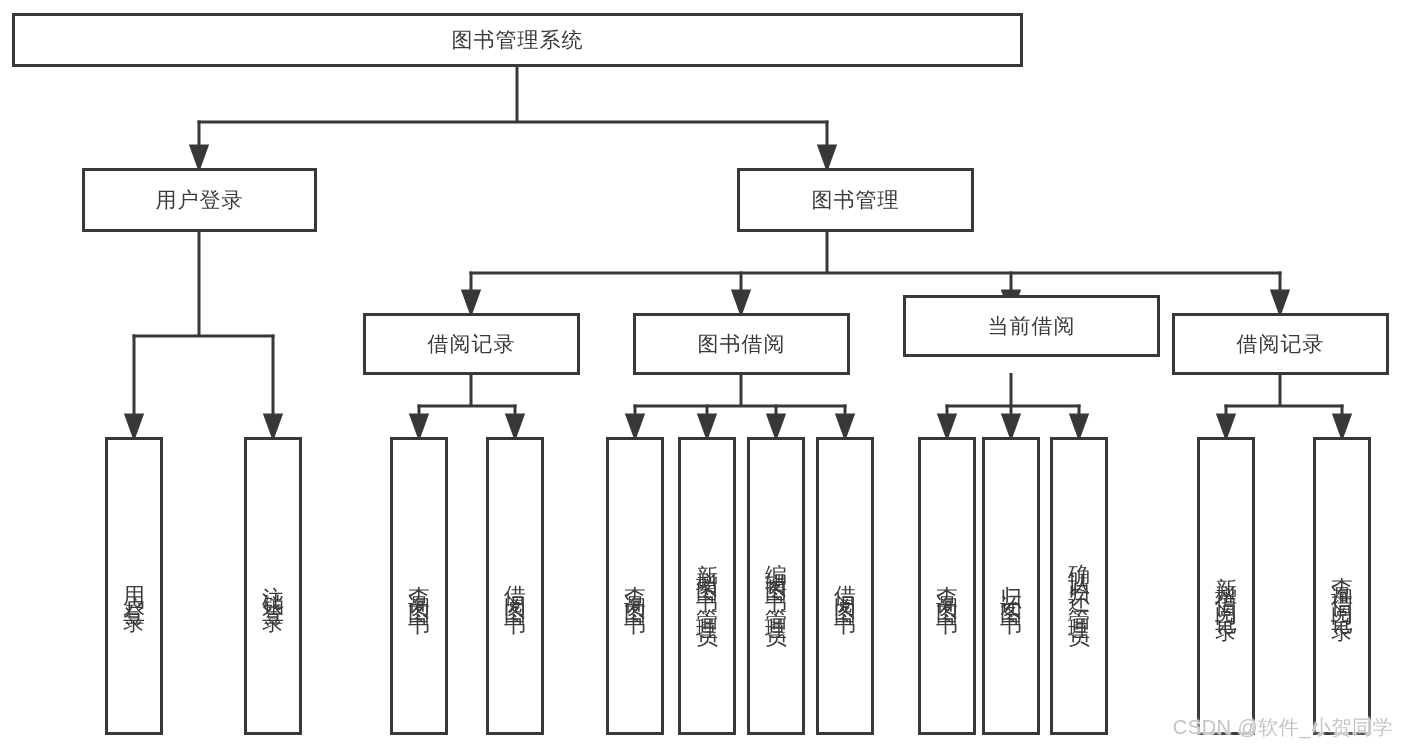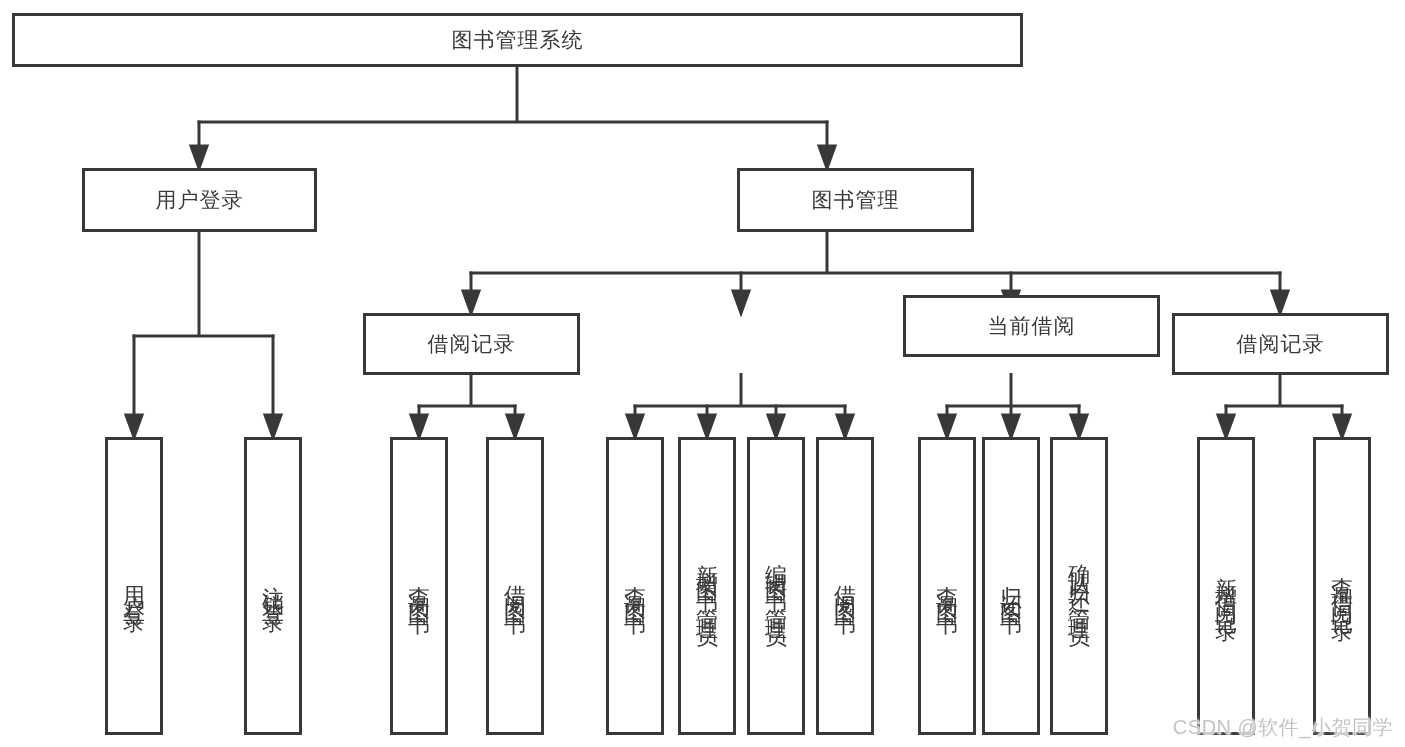--- a/index.html
+++ b/index.html
@@ -149,20 +149,23 @@
   <div class="box" style="left:82px;top:168px;width:235px;height:64px">
     <span class="hlabel">用户登录</span>
   </div>
   <div class="box" style="left:737px;top:168px;width:237px;height:64px">
     <span class="hlabel">图书管理</span>
   </div>
 
   <div class="box" style="left:363px;top:313px;width:217px;height:62px">
     <span class="hlabel">借阅记录</span>
   </div>
+  <div class="box" style="left:633px;top:313px;width:217px;height:62px">
+    <span class="hlabel">图书借阅</span>
+  </div>
   <div class="box" style="left:903px;top:295px;width:257px;height:62px">
     <span class="hlabel">当前借阅</span>
   </div>
   <div class="box" style="left:1172px;top:313px;width:217px;height:62px">
     <span class="hlabel">借阅记录</span>
   </div>
 
   <div class="box" style="left:105px;top:437px;width:58px;height:298px">
     <span class="vtext">用户登录</span>
   </div>

